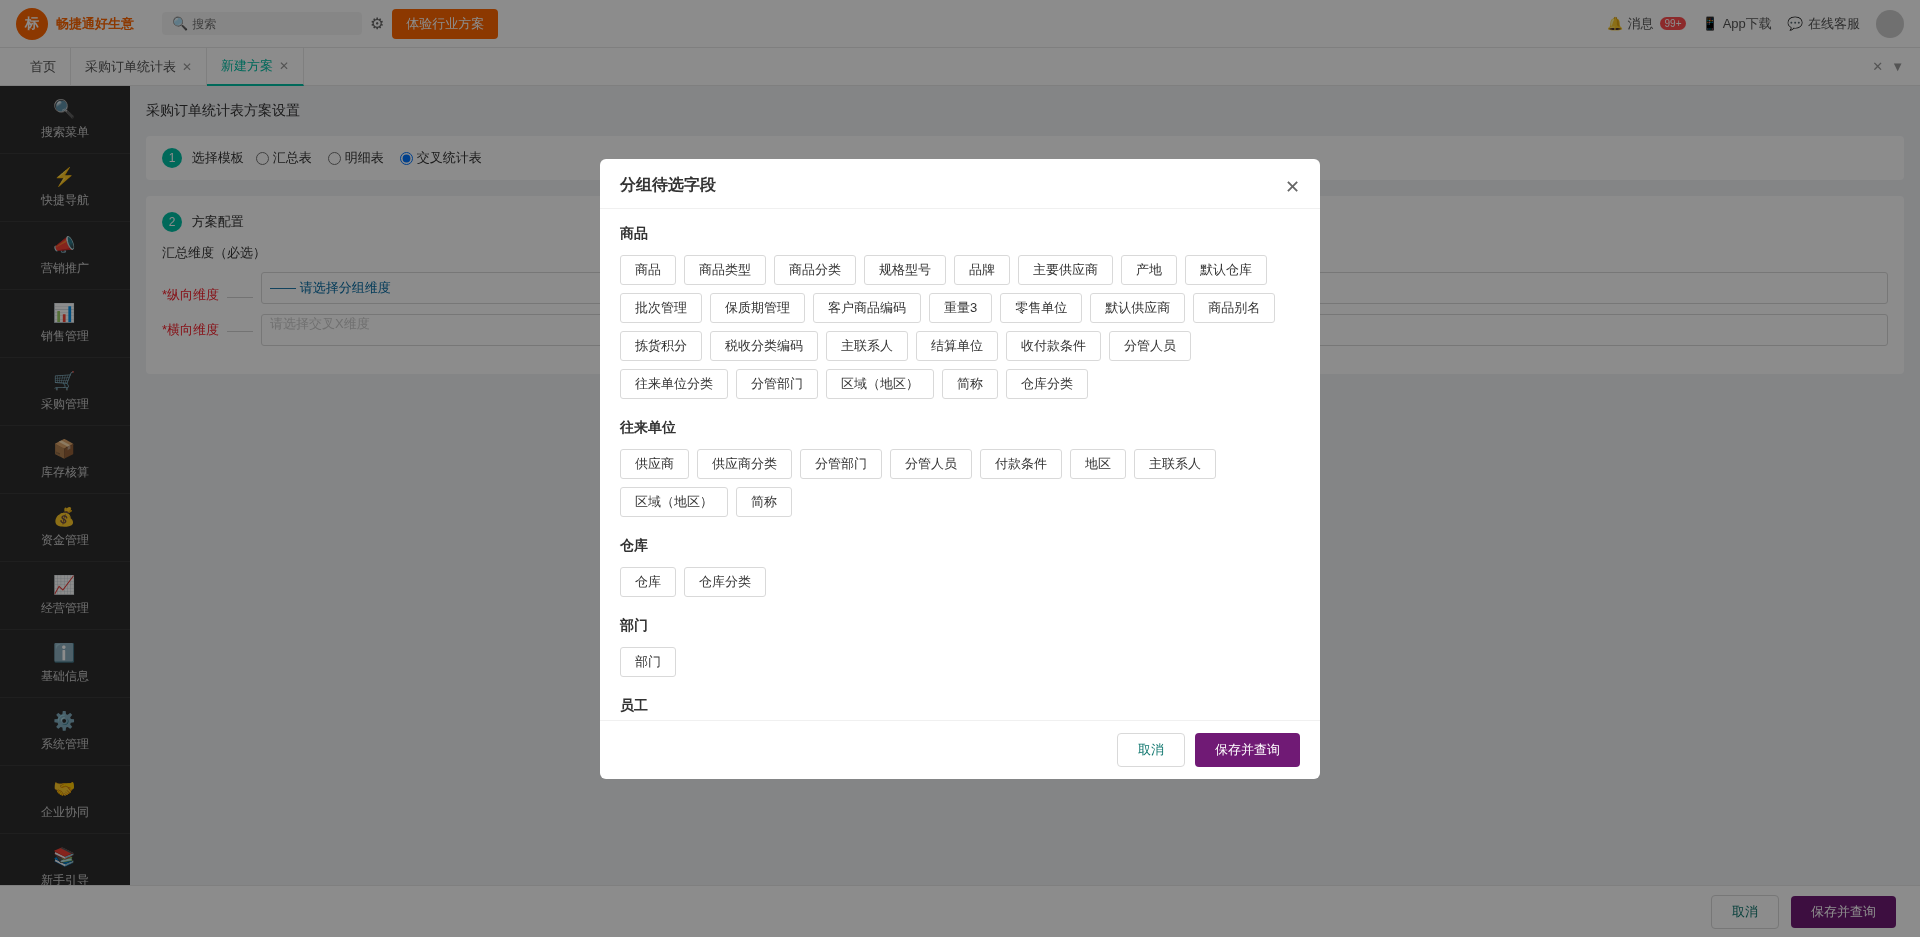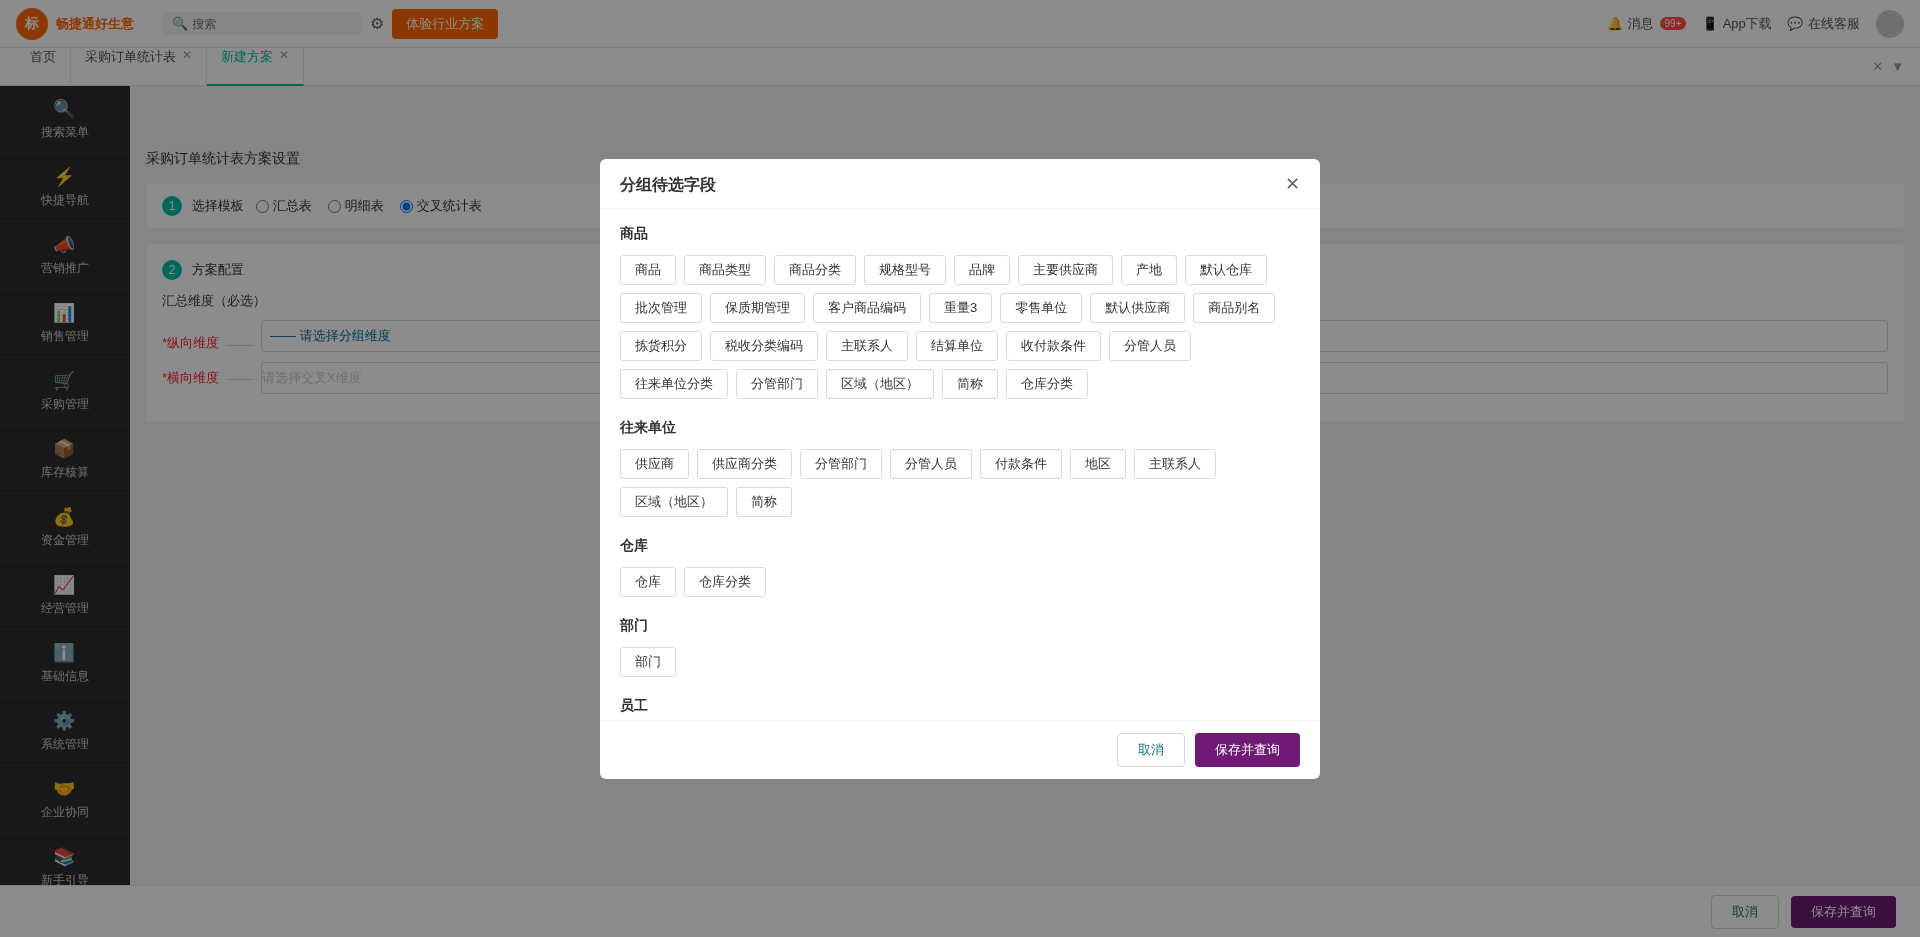--- a/index.html
+++ b/index.html
@@ -106,20 +106,21 @@
       display: flex;
       align-items: center;
       padding: 0 16px;
       border-bottom: 1px solid #e8e8e8;
       position: fixed;
       top: 48px; left: 0; right: 0;
       z-index: 99;
     }
     .tab-item {
       display: flex;
+      align-items: center;
       padding: 0 14px;
       height: 38px;
       cursor: pointer;
       font-size: 13px;
       color: #555;
       border-right: 1px solid #e8e8e8;
     }
     .tab-item.active {
       color: #00bfa5;
       border-bottom: 2px solid #00bfa5;
@@ -166,21 +167,20 @@
     .main-content {
       margin-left: 130px;
       padding: 16px;
       flex: 1;
       overflow-y: auto;
     }
     .page-title {
       font-size: 14px;
       color: #333;
       margin-bottom: 16px;
-      margin-top: 48px;
     }
     .step-bar {
       display: flex;
       align-items: center;
       gap: 12px;
       margin-bottom: 16px;
       background: #fff;
       padding: 12px 16px;
       border-radius: 4px;
     }
@@ -229,21 +229,21 @@
       background: #fff;
       border-radius: 6px;
       width: 720px;
       max-height: 620px;
       display: flex;
       flex-direction: column;
       position: relative;
     }
     .modal-header {
       display: flex;
-      align-items: flex-start;
+      align-items: flex-end;
       justify-content: space-between;
       padding: 16px 20px 12px;
       border-bottom: 1px solid #f0f0f0;
     }
     .modal-title {
       font-size: 16px;
       font-weight: bold;
       color: #333;
     }
     .modal-close {
@@ -468,21 +468,21 @@
       <div style="display:flex;align-items:flex-end;margin-bottom:10px;">
         <span style="color:#f5222d;font-size:13px;">*纵向维度</span>
         <span style="margin:0 8px;color:#ccc;">——</span>
         <div style="flex:1;height:32px;border:1px solid #d9d9d9;border-radius:3px;display:flex;align-items:center;padding:0 8px;color:#0369a1;font-size:13px;">
           <span>——  请选择分组维度</span>
         </div>
       </div>
       <div style="display:flex;align-items:center;margin-bottom:12px;">
         <span style="color:#f5222d;font-size:13px;">*横向维度</span>
         <span style="margin:0 8px;color:#ccc;">——</span>
-        <div style="flex:1;height:32px;border:1px solid #d9d9d9;border-radius:3px;display:flex;align-items:center;padding:0 0;color:#ccc;font-size:13px;">
+        <div style="flex:1;height:32px;border:1px solid #d9d9d9;border-radius:3px;display:flex;padding:0 8px;color:#ccc;font-size:13px;">
           <span>请选择交叉X维度</span>
         </div>
       </div>
     </div>
     <div style="height:60px;"></div>
   </div>
 </div>
 
 <div class="overlay">
   <div class="modal">

